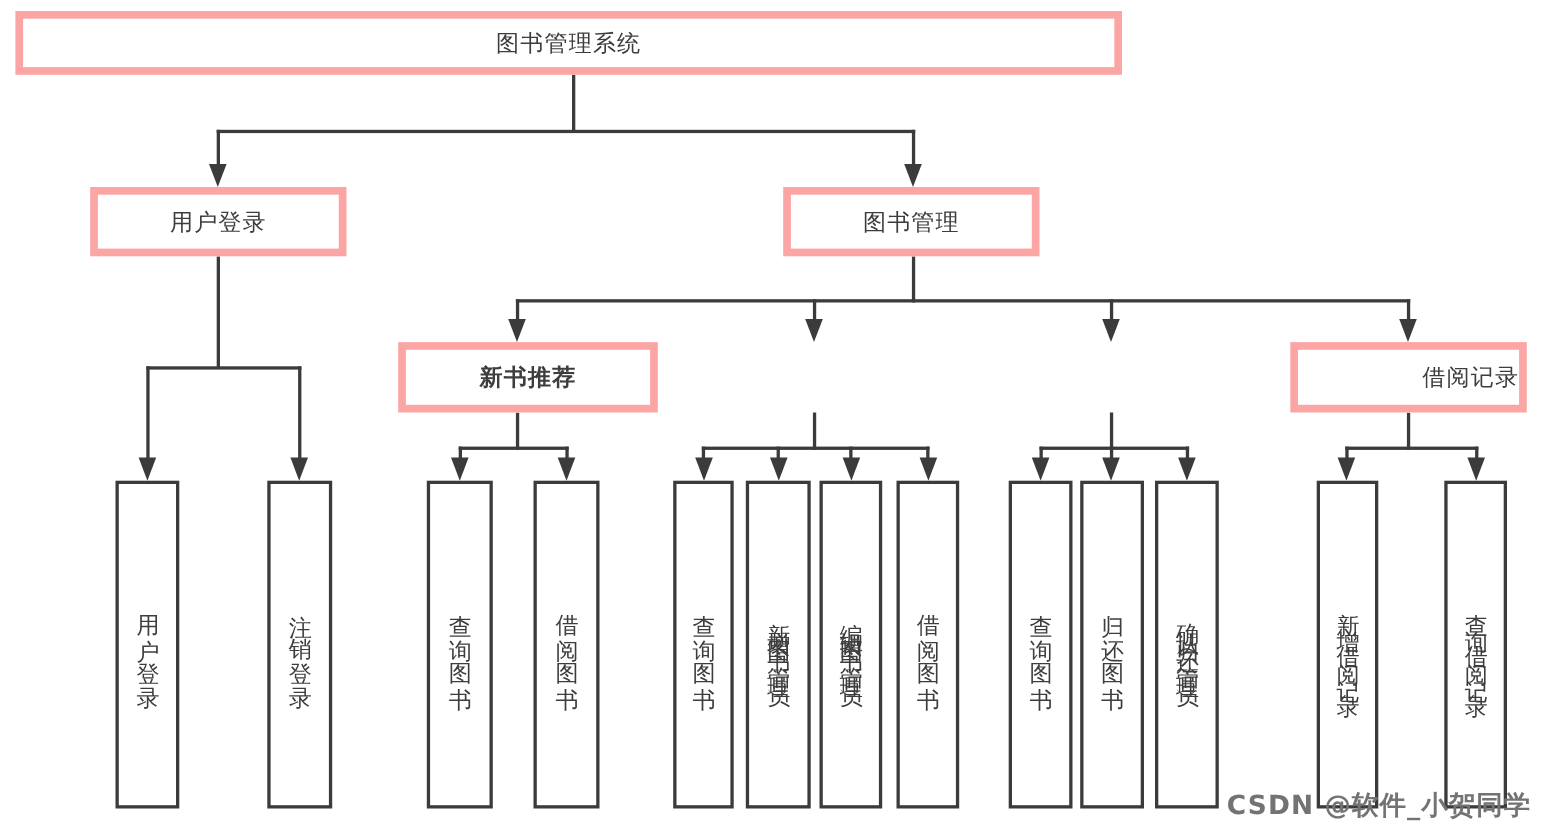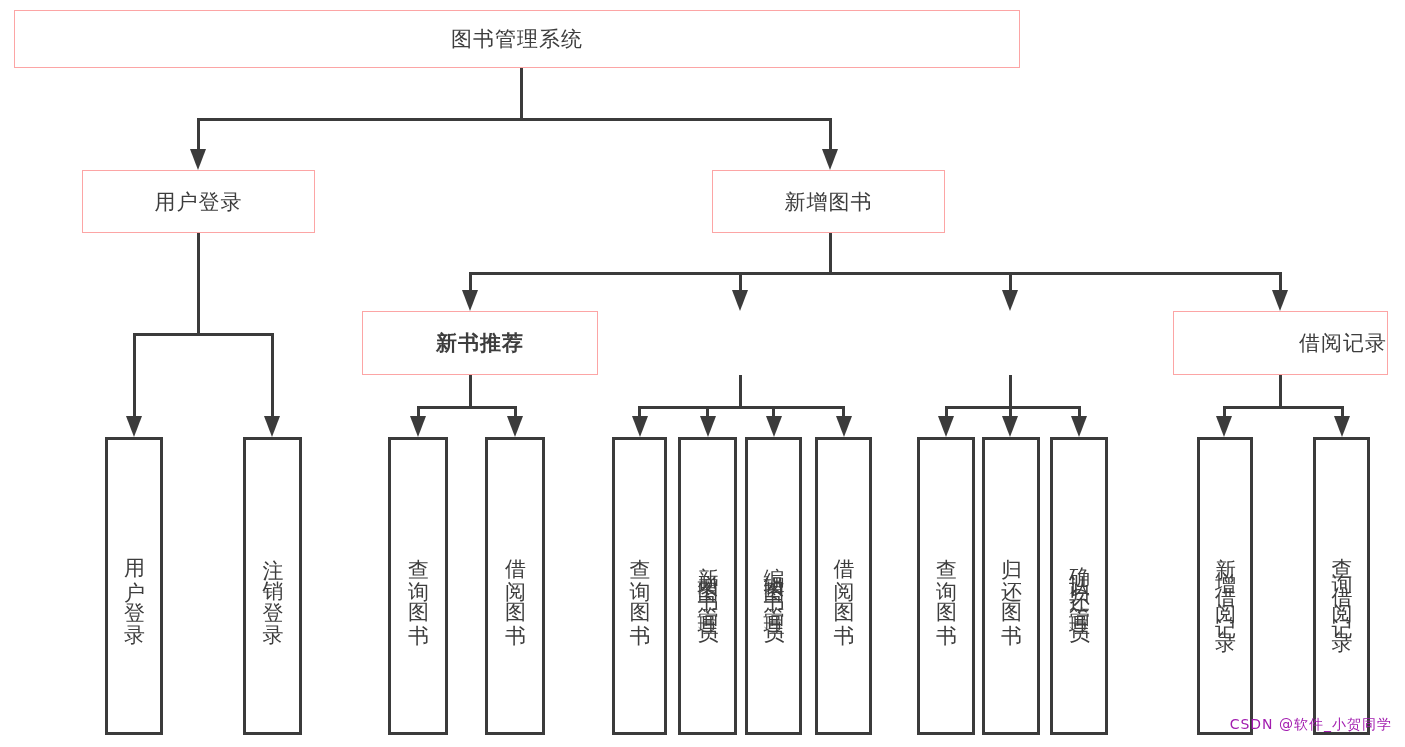--- a/index.html
+++ b/index.html
@@ -8,21 +8,21 @@
     width:1405px;height:747px;
     background:#ffffff;
     font-family:"DejaVu Sans","Liberation Sans",sans-serif;
     color:#3d3d3d;
     overflow:hidden;
   }
   
   .node{
     position:absolute;
     box-sizing:border-box;
-    border:1px solid #fca5a5;
+    border:7px solid #fca5a5;
     background:#ffffff;
     display:flex;align-items:center;justify-content:center;
     font-size:21px;letter-spacing:1px;
     z-index:2;
   }
   .vnode{
     position:absolute;
     box-sizing:border-box;
     border:3px solid #3b3b3b;
     background:#ffffff;
@@ -41,25 +41,26 @@
   .arr{
     position:absolute;width:0;height:0;
     border-left:8px solid transparent;
     border-right:8px solid transparent;
     border-top:21px solid #3b3b3b;
     z-index:1;
   }
   .watermark{
     position:absolute;
     top:716px;right:13px;
-    font-size:14px;
-    color:#a21caf;
+    font-size:24px;
+    color:#737373;
     letter-spacing:1px;
     z-index:5;
     white-space:nowrap;
+    font-weight:bold;
   }
 </style>
 </head>
 <body>
 
 <div id="canvas">
 
   <div class="vl" style="left:519.5px;top:67px;height:52px;"></div>
   <div class="hl" style="left:196.5px;top:118px;width:635px;"></div>
   <div class="vl" style="left:196.5px;top:118px;height:34px;"></div>
@@ -120,21 +121,21 @@
   <div class="arr" style="left:1334px;top:416px;"></div>
 
   <div class="node" style="left:14px;top:10px;width:1006px;height:58px;">
     <span>图书管理系统</span>
   </div>
 
   <div class="node" style="left:82px;top:170px;width:233px;height:63px;">
     <span>用户登录</span>
   </div>
   <div class="node" style="left:712px;top:170px;width:233px;height:63px;">
-    <span>新增图书</span>
+    <span>图书管理</span>
   </div>
 
   <div class="node" style="left:362px;top:311px;width:236px;height:64px;font-weight:bold;">
     <span>新书推荐</span>
   </div>
   <div class="node" style="left:1173px;top:311px;width:215px;height:64px;justify-content:flex-end;">
     <span>借阅记录</span>
   </div>
 
   <div class="vnode" style="left:105px;width:58px;">

